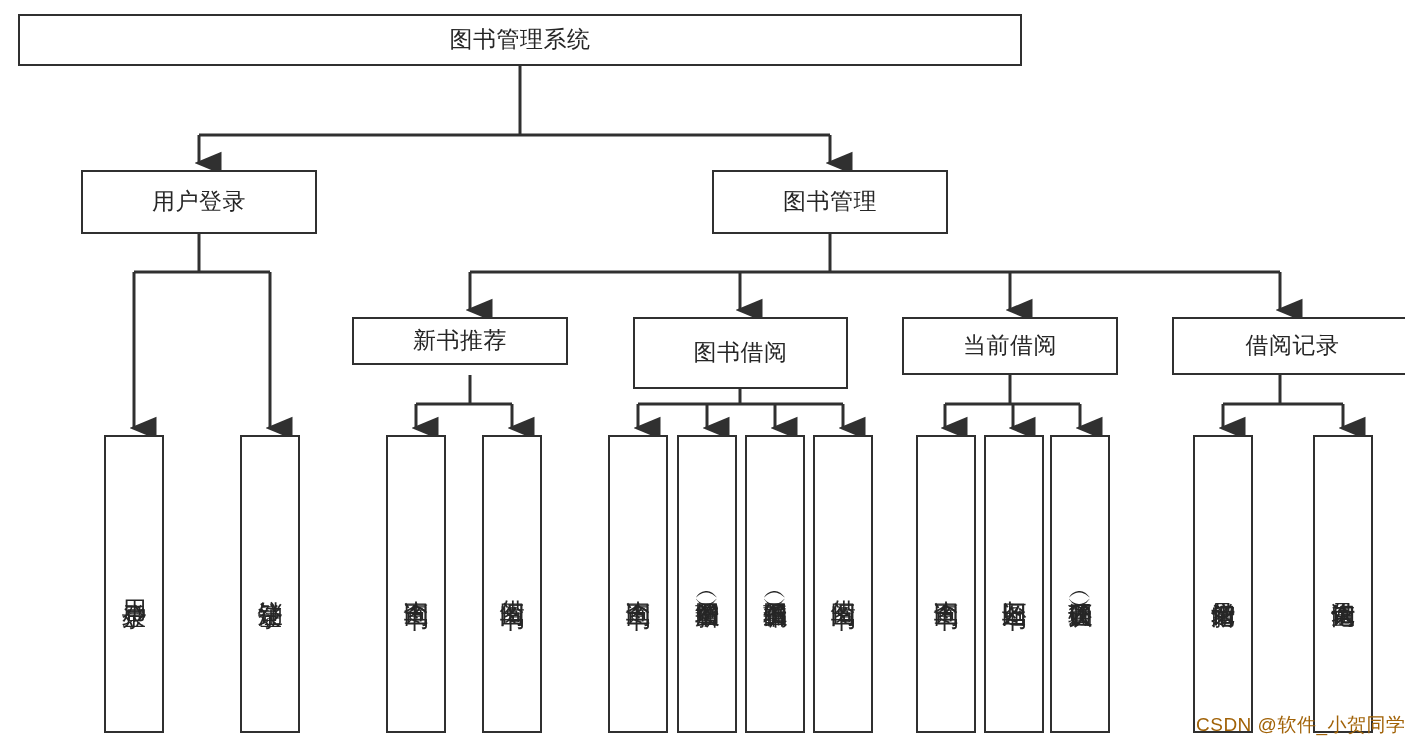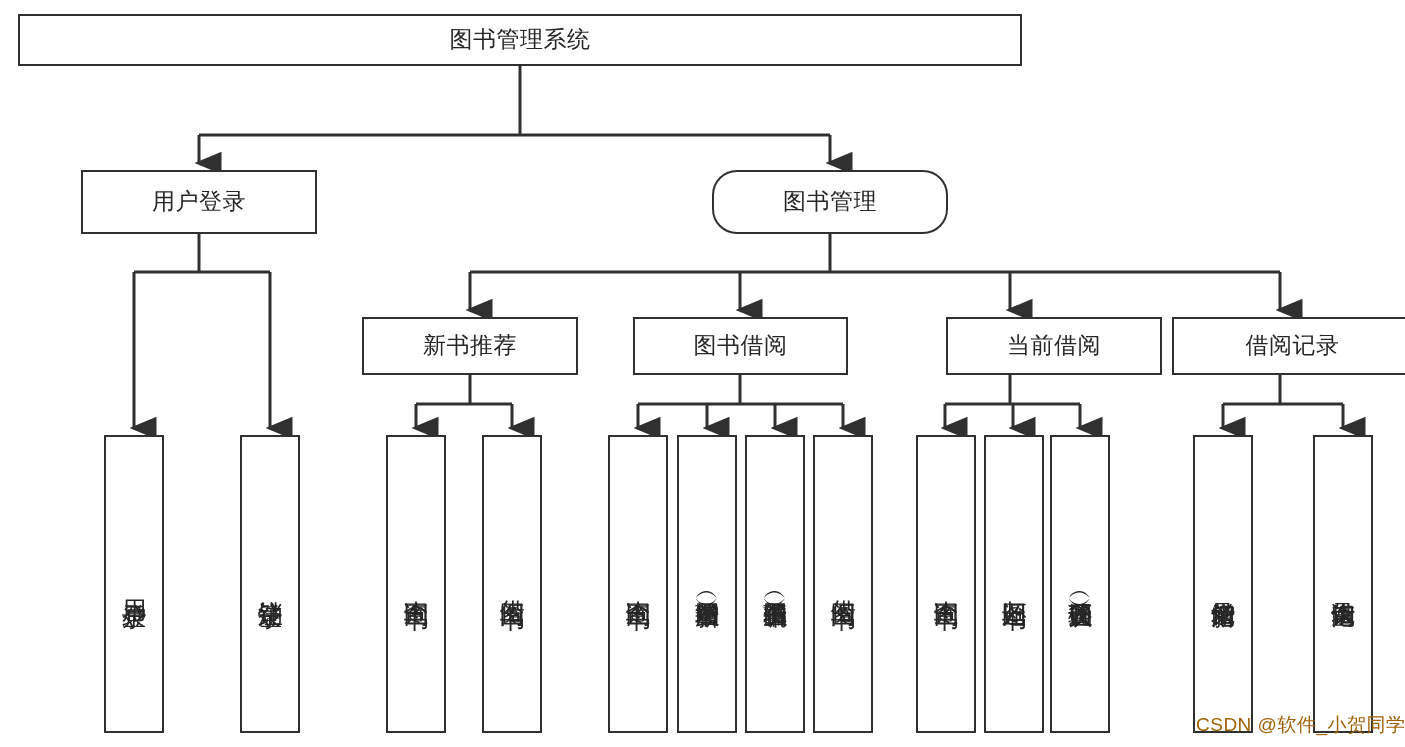--- a/index.html
+++ b/index.html
@@ -122,25 +122,25 @@
       <path d="M 1280 375 L 1280 404"></path>
       <path d="M 1223 404 L 1343 404"></path>
       <path d="M 1223 404 L 1223 428" marker-end="url(#arrow)"></path>
       <path d="M 1343 404 L 1343 428" marker-end="url(#arrow)"></path>
     </g>
   </svg>
 
   <div class="node node-h" style="left:18px; top:14px; width:1004px; height:52px;">图书管理系统</div>
 
   <div class="node node-h" style="left:81px; top:170px; width:236px; height:64px;">用户登录</div>
-  <div class="node node-h" style="left:712px; top:170px; width:236px; height:64px;border-radius:25px;">图书管理</div>
+  <div class="node node-h" style="left:712px; top:170px; width:236px; height:64px;">图书管理</div>
 
-  <div class="node node-h" style="left:362px; top:317px; width:216px; height:58px;">新书推荐</div>
-  <div class="node node-h" style="left:633px; top:317px; width:215px; height:58px;">图书借阅</div>
-  <div class="node node-h" style="left:902px; top:317px; width:216px; height:58px;margin-left:44px;">当前借阅</div>
+  <div class="node node-h" style="left:352px; top:317px; width:216px; height:48px;">新书推荐</div>
+  <div class="node node-h" style="left:633px; top:317px; width:215px; height:72px;">图书借阅</div>
+  <div class="node node-h" style="left:902px; top:317px; width:216px; height:58px;">当前借阅</div>
   <div class="node node-h" style="left:1172px; top:317px; width:241px; height:58px;">借阅记录</div>
 
   <div class="node node-v" style="left:104px; top:435px; width:60px; height:298px;">用户登录</div>
   <div class="node node-v" style="left:240px; top:435px; width:60px; height:298px;">注销登录</div>
 
   <div class="node node-v" style="left:386px; top:435px; width:60px; height:298px;">查询图书</div>
   <div class="node node-v" style="left:482px; top:435px; width:60px; height:298px;">借阅图书</div>
 
   <div class="node node-v" style="left:608px; top:435px; width:60px; height:298px;">查询图书</div>
   <div class="node node-v tight" style="left:677px; top:435px; width:60px; height:298px;">新增图书（管理员）</div>

